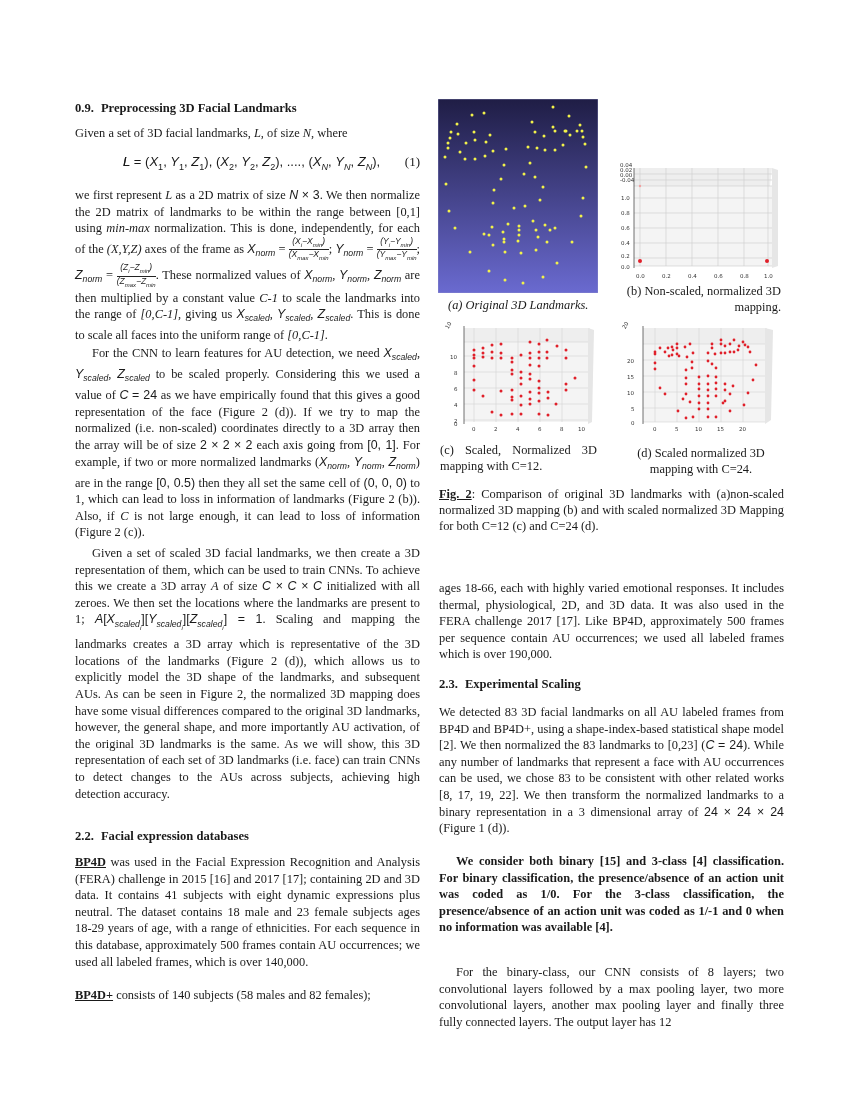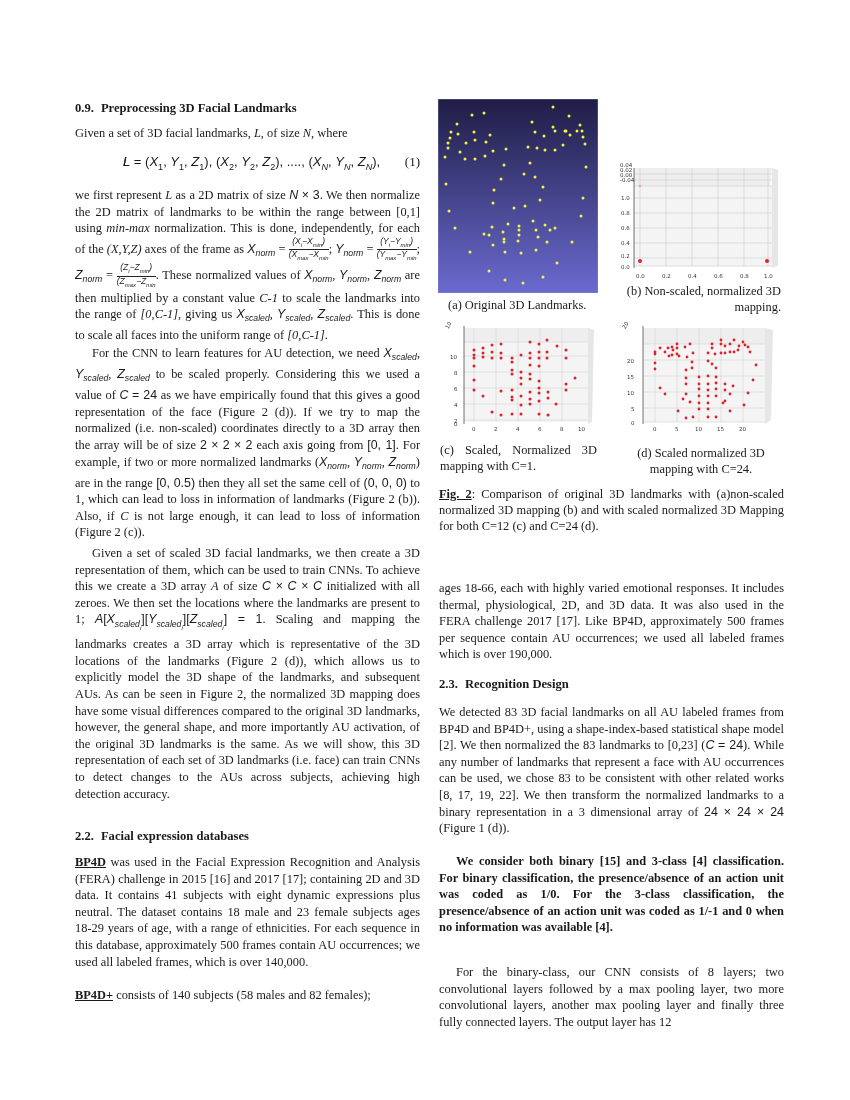--- a/index.html
+++ b/index.html
@@ -151,21 +151,21 @@
         <circle cx="67" cy="153" r="1.5"></circle>
         <circle cx="83" cy="154" r="1.5"></circle>
       <circle cx="119" cy="164" r="1.5"></circle>
         <circle cx="51" cy="172" r="1.5"></circle>
         <circle cx="105" cy="178" r="1.5"></circle>
       <circle cx="67" cy="181" r="1.5"></circle>
         <circle cx="85" cy="184" r="1.5"></circle>
     </g>
   </svg>
 </div>
-<div class="cap" style="left:448px; top:297px; width:150px;">(a) Original 3D Landmarks.</div>
+<div class="cap" style="left:448px; top:297px; width:150px;font-style:italic;">(a) Original 3D Landmarks.</div>
 
 <div class="fig" style="left:620px; top:158px;">
   <svg width="160" height="120">
     <polygon points="14,10 152,10 150,28 14,28" fill="#eeeeee"></polygon>
     <rect x="14" y="28" width="138" height="80" fill="#f4f4f4"></rect>
     <polygon points="152,10 158,12 158,108 152,110" fill="#e6e6e6"></polygon>
     <g stroke="#d0d0d0" stroke-width="0.7">
       <line x1="14" y1="28" x2="152" y2="28"></line>
         <line x1="14" y1="40" x2="152" y2="40"></line>
       <line x1="14" y1="55" x2="152" y2="55"></line>
@@ -306,21 +306,21 @@
         <circle cx="90" cy="84" r="1.5"></circle>
         <circle cx="52" cy="92" r="1.5"></circle>
       <circle cx="61" cy="95" r="1.5"></circle>
         <circle cx="72" cy="94" r="1.5"></circle>
         <circle cx="81" cy="94" r="1.5"></circle>
         <circle cx="99" cy="94" r="1.5"></circle>
       <circle cx="108" cy="95" r="1.5"></circle>
     </g>
   </svg>
 </div>
-<div class="cap" style="left:440px; top:442px; width:157px;">(c) Scaled, Normalized 3D mapping with C=1.</div>
+<div class="cap" style="left:440px; top:442px; width:157px;">(c) Scaled, Normalized 3D mapping with C=12.</div>
 
 <div class="fig" style="left:617px; top:320px;">
   <svg width="165" height="112">
     <polygon points="26,8 150,8 148,24 26,24" fill="#eeeeee"></polygon>
     <rect x="26" y="24" width="122" height="78" fill="#f4f4f4"></rect>
     <polygon points="148,8 156,10 154,100 148,104" fill="#e6e6e6"></polygon>
     <g stroke="#d4d4d4" stroke-width="0.6">
       <line x1="26" y1="24" x2="148" y2="24"></line>
         <line x1="26" y1="40" x2="148" y2="40"></line>
       <line x1="26" y1="56" x2="148" y2="56"></line>
@@ -435,21 +435,21 @@
   </svg>
 </div>
 <div class="cap" style="left:621px; top:430px; width:160px; text-align:center;margin-top:15px;">(d) Scaled normalized 3D mapping with C=24.</div>
 
 <div class="cap" style="left:439px; top:486px; width:345px;"><span class="b">Fig. 2</span><span>: Comparison of original 3D landmarks with (a)non-scaled normalized 3D mapping (b) and with scaled normalized 3D Mapping for both C=12 (c) and C=24 (d).</span></div>
 
 <div class="col col-right">
   <p class="p" style="top:580px;">ages 18-66, each with highly varied emotional responses. It includes thermal, physiological, 2D, and 3D data. It was also used in the FERA challenge 2017 [17]. Like BP4D, approximately 500 frames per sequence contain AU occurrences; we used all labeled frames which is over 190,000.</p>
 
   <h3 class="h" style="top:677px;">
-    <span class="num">2.3.</span><span>Recognition Design</span>
+    <span class="num">2.3.</span><span>Experimental Scaling</span>
   </h3>
 
   <p class="p" style="top:704px;">We detected 83 3D facial landmarks on all AU labeled frames from BP4D and BP4D+, using a shape-index-based statistical shape model [2]. We then normalized the 83 landmarks to [0,23] (<span class="math">C</span> <span class="mathu">= 24</span>). While any number of landmarks that represent a face with AU occurrences can be used, we chose 83 to be consistent with other related works [8, 17, 19, 22]. We then transform the normalized landmarks to a binary representation in a 3 dimensional array of <span class="mathu">24 × 24 × 24</span> (Figure 1 (d)).</p>
 
   <p class="p indent" style="top:853px;font-weight:bold;">We consider both binary [15] and 3-class [4] classification. For binary classification, the presence/absence of an action unit was coded as 1/0. For the 3-class classification, the presence/absence of an action unit was coded as 1/-1 and 0 when no information was available [4].</p>
 
   <p class="p indent" style="top:940px;margin-top:24px;">For the binary-class, our CNN consists of 8 layers; two convolutional layers followed by a max pooling layer, two more convolutional layers, another max pooling layer and finally three fully connected layers. The output layer has 12</p>
 </div>
 
 </body></html>

